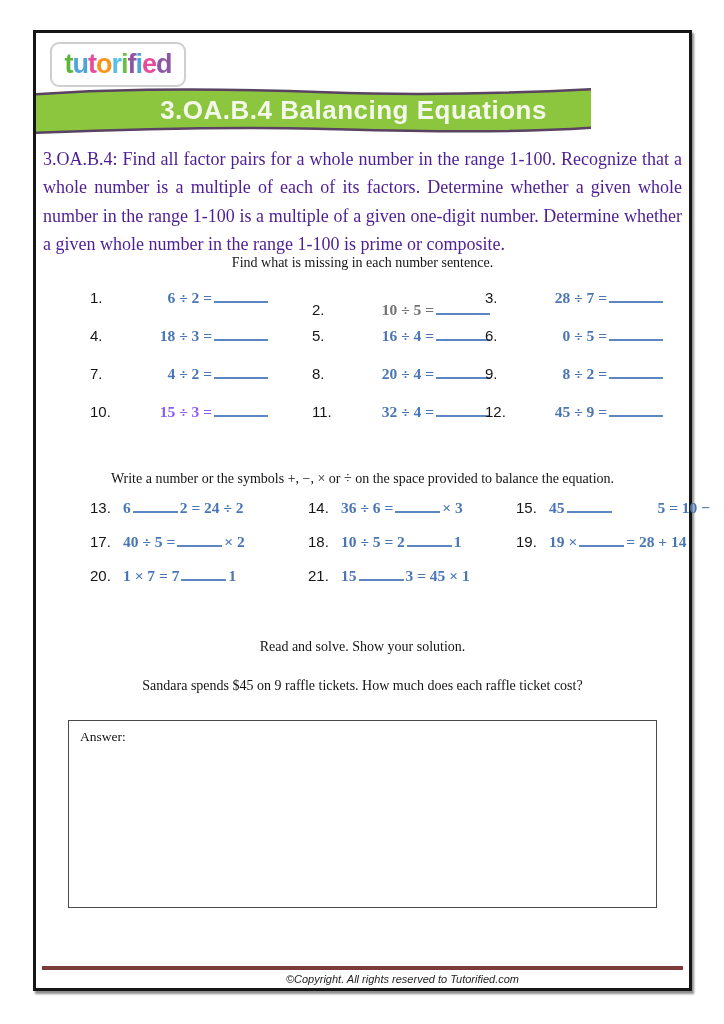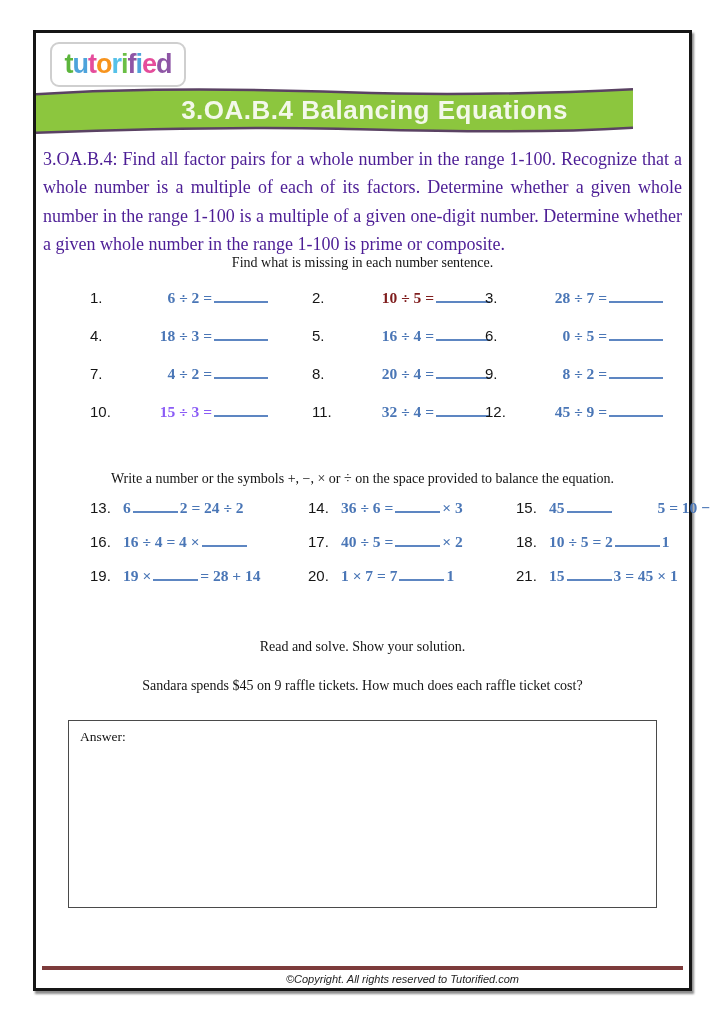--- a/index.html
+++ b/index.html
@@ -10,21 +10,21 @@
     box-shadow:2px 3px 2px rgba(0,0,0,0.45);
   }
   
   .logo-box {
     position:absolute; left:14px; top:9px; width:136px; height:45px;
     border:2px solid #cfcfcf; border-radius:9px; background:#fff;
     display:flex; align-items:center; justify-content:center;
   }
   .logo-box span { font-family:"Liberation Sans", sans-serif; font-weight:bold; font-size:27px; letter-spacing:-1px; }
   
-  .banner-wrap { position:absolute; left:0; top:52px; width:597px; height:52px; }
+  .banner-wrap { position:absolute; left:0; top:52px; width:555px; height:52px; }
   .banner-wrap svg { display:block; width:100%; height:100%; }
   .banner-title {
     position:absolute; left:80px; right:0; top:10px; text-align:center;
     font-family:"Liberation Sans", sans-serif; font-weight:bold; font-size:26px;
     letter-spacing:0.5px;
   }
   
   .descr {
     position:absolute; left:7px; right:7px; top:112px;
     font-size:18px; line-height:1.58; text-align:justify; color:#4c1d95;
@@ -104,21 +104,21 @@
   <div class="sec1-grid">
 
       <div class="pcell">
         <span class="pnum">1.</span>
         <span class="peq eqblue" style="color: rgb(74, 118, 182);">6 ÷ 2 =</span>
         <span class="blank ublank" style="border-bottom: 2px solid rgb(93, 134, 194);"></span>
       </div>
 
       <div class="pcell">
         <span class="pnum">2.</span>
-        <span class="peq eqblue" style="color: #7f1d1d;">10 ÷ 5 =</span>
+        <span class="peq eqblue" style="color: #737373; margin-top: 12px;">10 ÷ 5 =</span>
         <span class="blank ublank" style="border-bottom: 2px solid rgb(93, 134, 194);"></span>
       </div>
 
       <div class="pcell">
         <span class="pnum">3.</span>
         <span class="peq eqblue" style="color: rgb(74, 118, 182);">28 ÷ 7 =</span>
         <span class="blank ublank" style="border-bottom: 2px solid rgb(93, 134, 194);"></span>
       </div>
 
       <div class="pcell">
@@ -194,26 +194,20 @@
         <span class="ptext eqblue" style="color: rgb(74, 118, 182);">× 3</span>
       </div>
 
       <div class="pcell">
         <span class="pnum2">15.</span>
         <span class="ptext eqblue" style="color: rgb(74, 118, 182);">45</span>
         <span class="blank2 ublank" style="border-bottom: 2px solid rgb(93, 134, 194);"></span>
         <span class="ptext eqblue" style="color: rgb(74, 118, 182); padding-left: 44px;">5 = 10 −</span>
       </div>
 
-      <div class="pcell">
-        <span class="pnum2">16.</span>
-        <span class="ptext eqblue" style="color: rgb(74, 118, 182);">16 ÷ 4 = 4 ×</span>
-        <span class="blank2 ublank" style="border-bottom: 2px solid rgb(93, 134, 194);"></span>
-
-      </div>
 
       <div class="pcell">
         <span class="pnum2">17.</span>
         <span class="ptext eqblue" style="color: rgb(74, 118, 182);">40 ÷ 5 =</span>
         <span class="blank2 ublank" style="border-bottom: 2px solid rgb(93, 134, 194);"></span>
         <span class="ptext eqblue" style="color: rgb(74, 118, 182);">× 2</span>
       </div>
 
       <div class="pcell">
         <span class="pnum2">18.</span>

